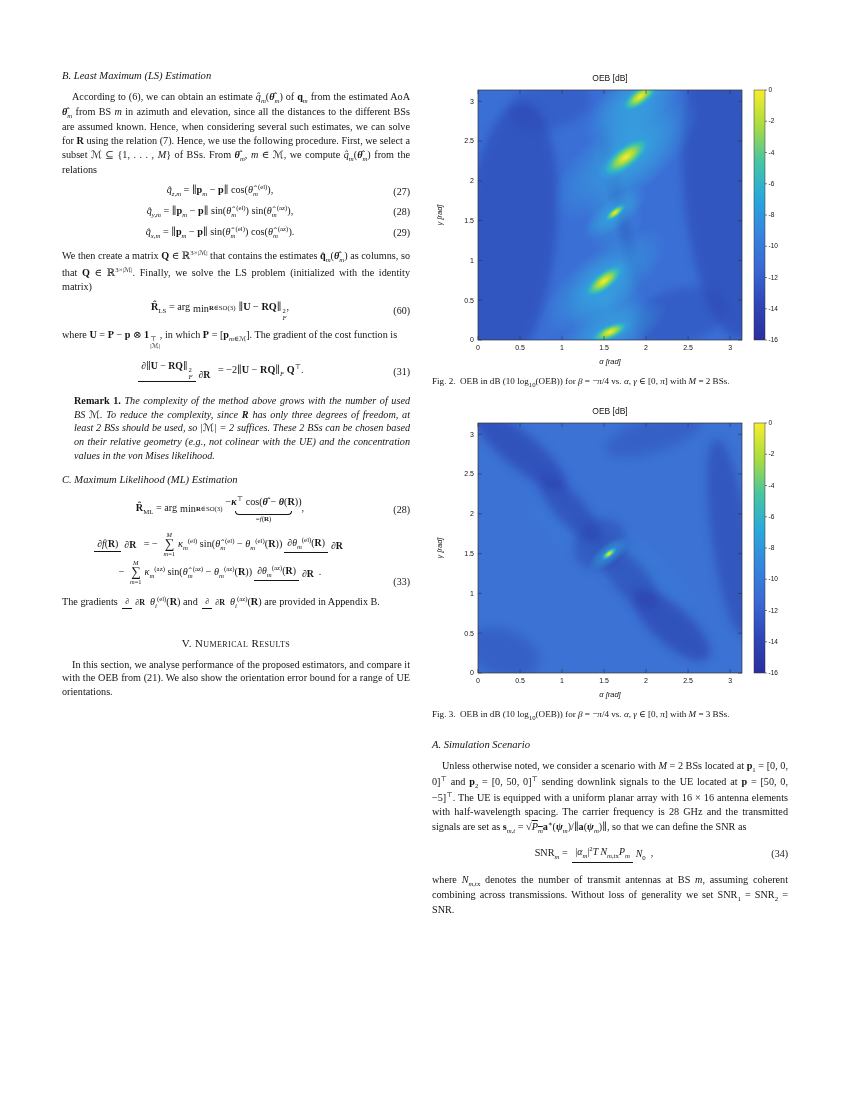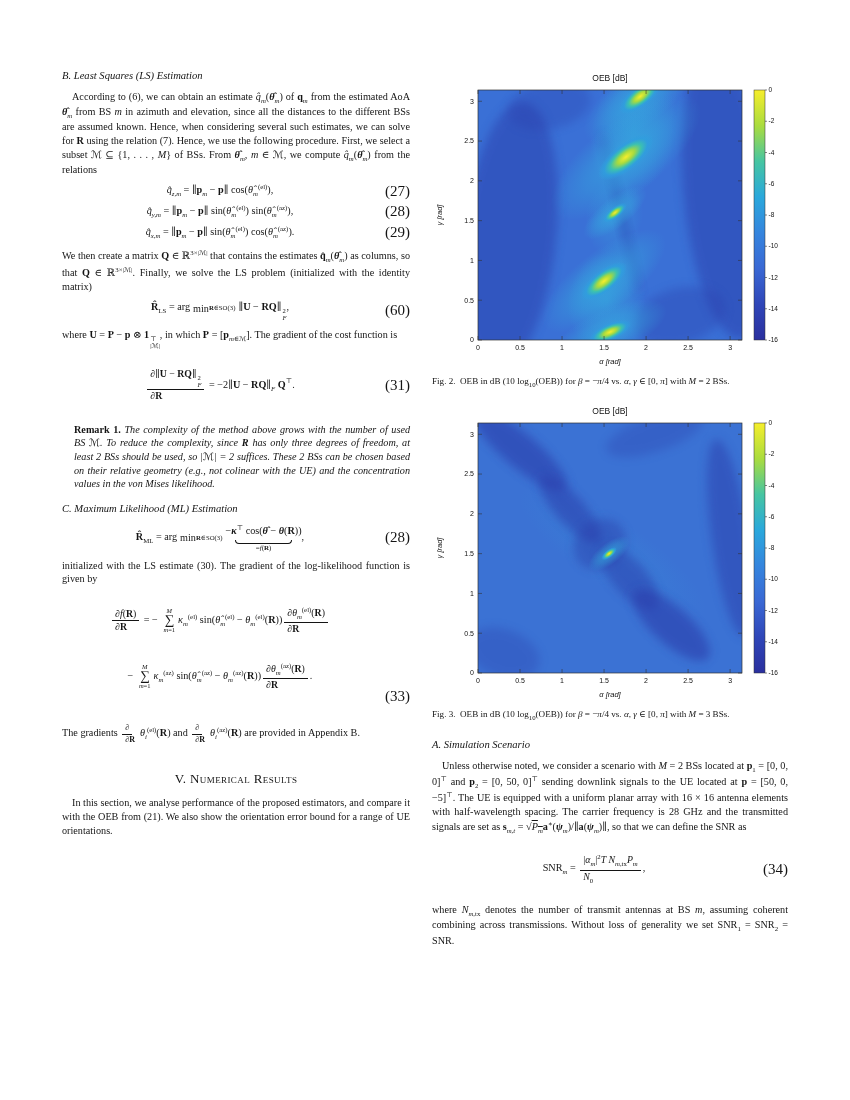--- a/index.html
+++ b/index.html
@@ -4,37 +4,37 @@
 <style>
   html,body{margin:0;padding:0;background:#e8e8e8;}
   .page{position:relative;width:850px;height:1100px;background:#ffffff;margin:0 auto;overflow:hidden;
         font-family:"Liberation Serif","DejaVu Serif","DejaVu Sans",serif;color:#141414;}
   .col{position:absolute;top:70px;}
   .col.left{left:62px;width:348px;}
   .col.right{left:432px;width:356px;}
 
   h3.subsec{font-style:italic;font-weight:normal;font-size:10.6px;margin:0 0 9px 0;}
   h3.secnum{font-style:normal;font-weight:normal;font-variant:small-caps;letter-spacing:.4px;
-            text-align:center;font-size:13px;margin:14px 0 9px 0;}
+            text-align:center;font-size:11px;margin:24px 0 9px 0;}
   p.body{font-size:10.2px;line-height:1.34;text-align:justify;margin:0 0 5px 0;}
   p.indent{text-indent:10px;}
   p.caption{font-size:9.1px;line-height:1.32;text-align:justify;margin:5px 0 0 0;}
   p.remark{font-size:10.2px;line-height:1.34;text-align:justify;margin:8px 0 10px 12px;}
   p.remark i{font-style:italic;}
 
   .eq-block{margin:6px 0 7px 0;}
   .eq-row{display:flex;align-items:center;margin:3px 0;}
   .eq-row.tall{margin:6px 0;}
   .eq-row.alignend{align-items:flex-end;}
   .eq-body{flex:1;text-align:center;font-size:10.2px;line-height:1.5;}
   .eq-line{display:block;margin:2px 0;}
-  .eq-num{width:32px;text-align:right;font-size:15px;}
+  .eq-num{width:32px;text-align:right;font-size:10px;}
 
   sub,sup{font-size:6.8px;}
-  .frac{display:inline-flex;flex-direction:column;align-items:flex-start;vertical-align:middle;margin:12px 2px;font-size:9.8px;}
+  .frac{display:inline-flex;flex-direction:row;align-items:flex-end;vertical-align:middle;margin:4px 2px;font-size:9.8px;}
   .frac .fnum{border-bottom:0.8px solid #141414;padding:0 3px;line-height:1.3;}
   .frac .fden{line-height:1.3;padding:0 3px;}
   .frac.fsm{font-size:8px;}
   .ss{display:inline-flex;flex-direction:column;align-items:flex-start;vertical-align:-3px;
       font-size:6.6px;line-height:1.05;margin-left:1px;}
   .stk{display:inline-flex;flex-direction:row;align-items:center;vertical-align:middle;margin:0 3px;}
   .stk .stk-t{line-height:1.1;}
   .stk .stk-b{font-size:6.8px;line-height:1;margin-top:1px;}
   .sum{display:inline-flex;flex-direction:column;align-items:center;vertical-align:middle;margin:0 3px;line-height:1;}
   .sum .sum-t{font-size:6.5px;line-height:1;}
@@ -47,21 +47,21 @@
 
   .figure{margin:0 0 13px 0;}
   .figplot{width:352px;height:300px;}
 </style>
 </head>
 <body>
 
 <div class="page">
 
   <div class="col left">
-    <h3 class="subsec">B. Least Squares (LS) Estimation</h3>
+    <h3 class="subsec">B. Least Maximum (LS) Estimation</h3>
     <p class="body indent">According to (6), we can obtain an estimate <i>q̂</i><sub><i>m</i></sub>(<b><i>θ̂</i></b><sub><i>m</i></sub>) of <b>q</b><sub><i>m</i></sub> from the estimated AoA <b><i>θ̂</i></b><sub><i>m</i></sub> from BS <i>m</i> in azimuth and elevation, since all the distances to the different BSs are assumed known. Hence, when considering several such estimates, we can solve for <b>R</b> using the relation (7). Hence, we use the following procedure. First, we select a subset ℳ ⊆ {1, . . . , <i>M</i>} of BSs. From <b><i>θ̂</i></b><sub><i>m</i></sub>, <i>m</i> ∈ ℳ, we compute <i>q̂</i><sub><i>m</i></sub>(<b><i>θ̂</i></b><sub><i>m</i></sub>) from the relations</p>
 
     <div class="eq-block">
       <div class="eq-row">
         <span class="eq-body"><i>q̂</i><sub><i>z,m</i></sub> = ∥<b>p</b><sub><i>m</i></sub> − <b>p</b>∥ cos(<i>θ̂</i><sub><i>m</i></sub><sup>(el)</sup>),</span>
         <span class="eq-num">(27)</span>
       </div>
       <div class="eq-row">
         <span class="eq-body"><i>q̂</i><sub><i>y,m</i></sub> = ∥<b>p</b><sub><i>m</i></sub> − <b>p</b>∥ sin(<i>θ̂</i><sub><i>m</i></sub><sup>(el)</sup>) sin(<i>θ̂</i><sub><i>m</i></sub><sup>(az)</sup>),</span>
         <span class="eq-num">(28)</span>
@@ -110,21 +110,20 @@
             <span class="stk-t">min</span>
             <span class="stk-b"><b>R</b>∈SO(3)</span>
           </span><span class="ub">
             <span class="ub-m">−<b><i>κ</i></b><sup>⊤</sup> cos(<b><i>θ̂</i></b> − <b><i>θ</i></b>(<b>R</b>))</span>
             <span class="ub-line"></span>
             <span class="ub-l">=<i>f</i>(<b>R</b>)</span>
           </span>,</span>
       <span class="eq-num">(28)</span>
     </div>
 
-    <p class="body">initialized with the LS estimate (30). The gradient of the log-likelihood function is given by</p>
 
     <div class="eq-row tall alignend">
       <span class="eq-body">
           <span class="eq-line"><span class="frac">
               <span class="fnum">∂<i>f</i>(<b>R</b>)</span>
               <span class="fden">∂<b>R</b></span>
             </span> = − <span class="sum">
               <span class="sum-t"><i>M</i></span>
               <span class="sum-s">∑</span>
               <span class="sum-b"><i>m</i>=1</span>

